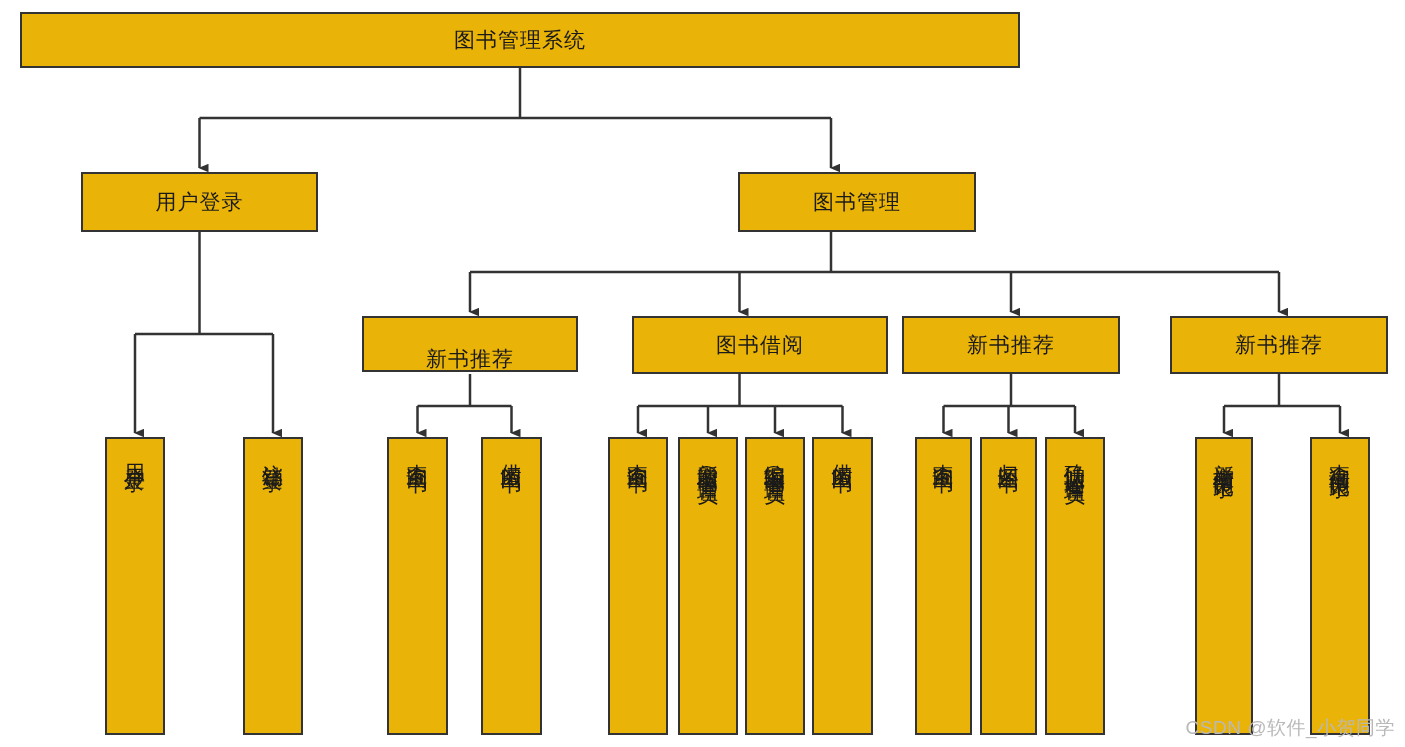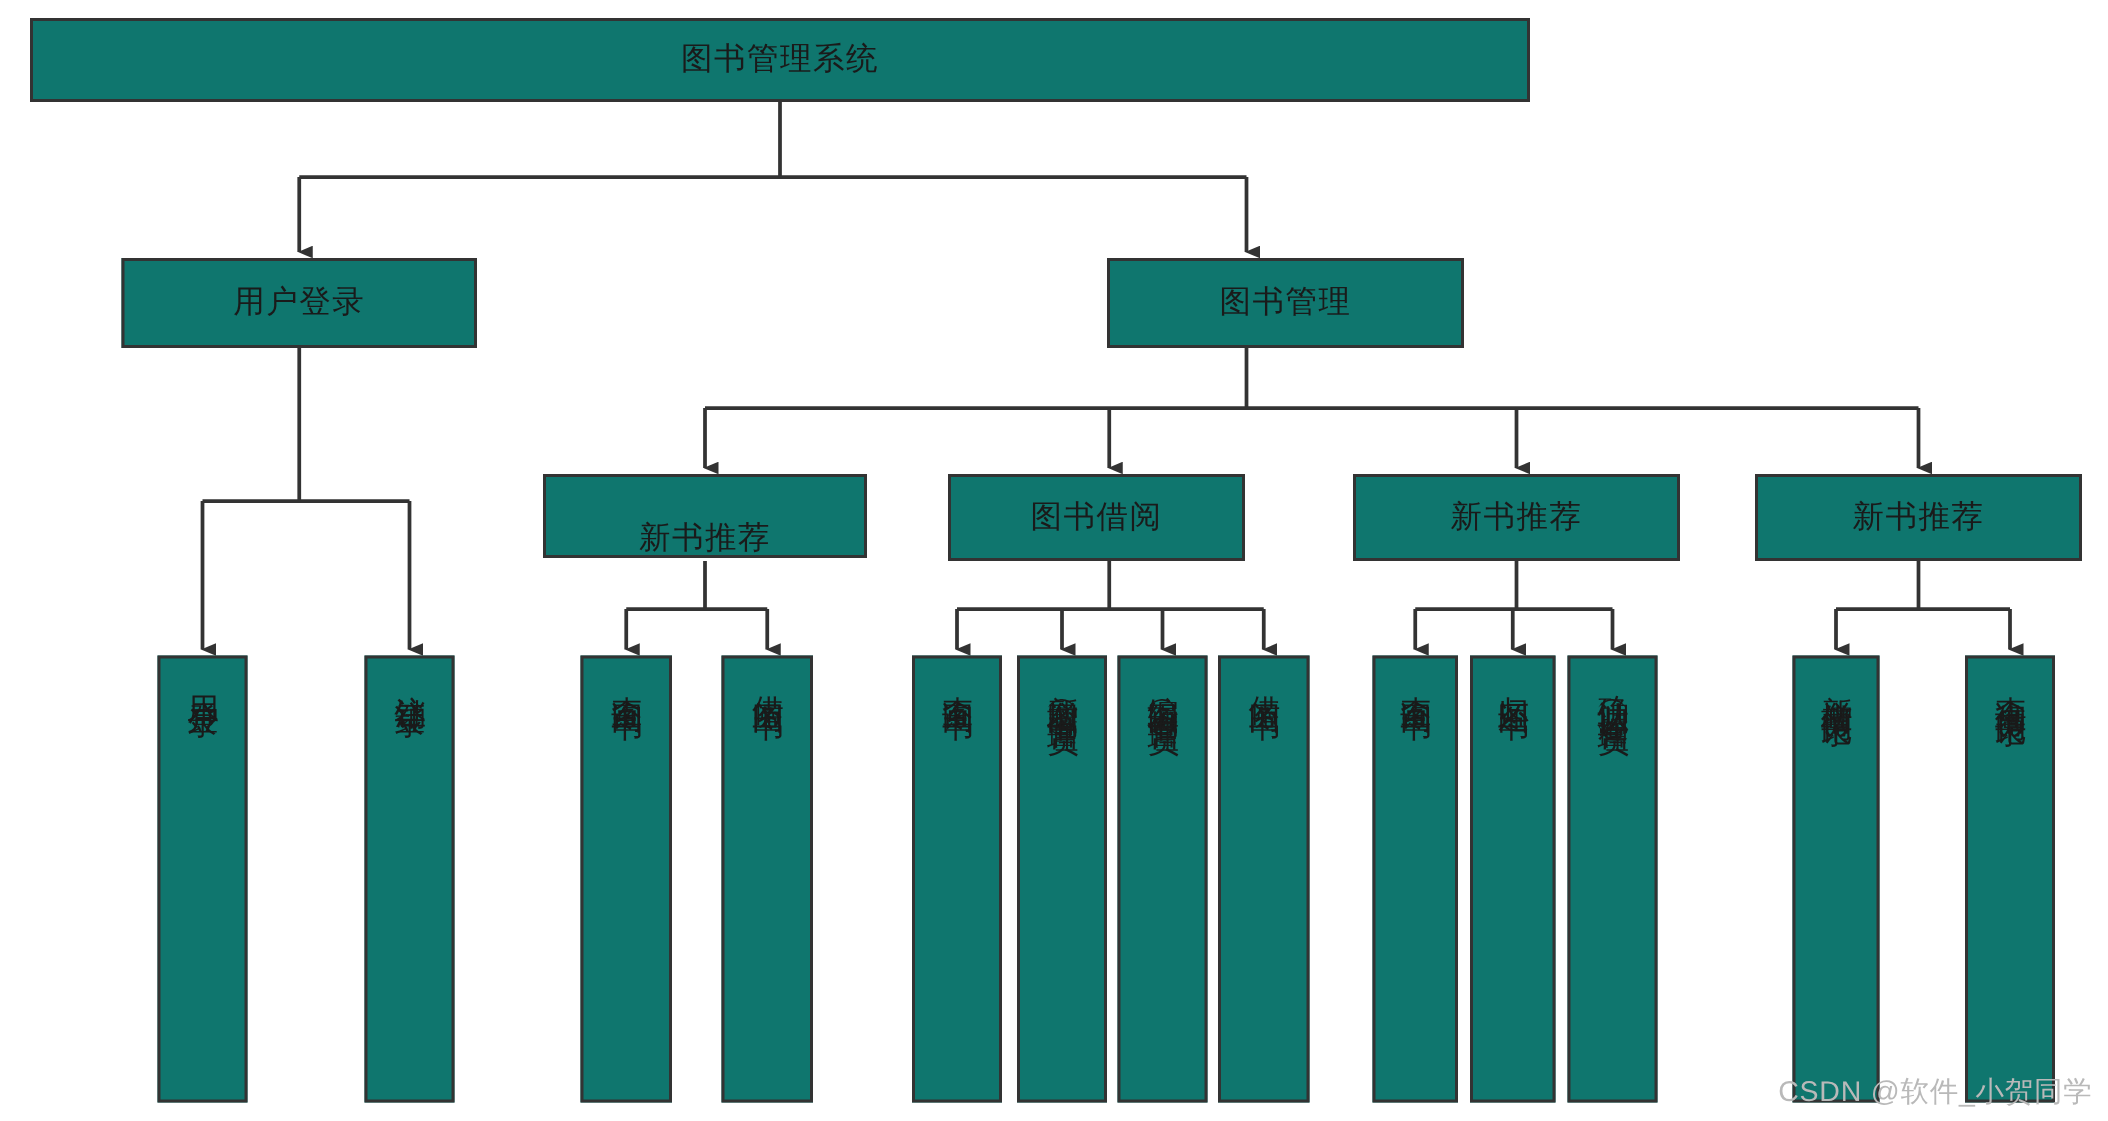--- a/index.html
+++ b/index.html
@@ -22,21 +22,21 @@
   svg#connectors {
     position: absolute;
     left: 0;
     top: 0;
     width: 1405px;
     height: 747px;
   }
   .node {
     position: absolute;
     box-sizing: border-box;
-    background: #0f766e;
+    background: #eab308;
     border: 2.5px solid #333333;
     display: flex;
     align-items: center;
     justify-content: center;
     z-index: 2;
   }
   .node-label {
     color: #1a1a1a;
     font-size: 21px;
     letter-spacing: 1px;
@@ -133,21 +133,21 @@
   <div class="node" style="left:81px; top:172px; width:237px; height:60px;">
     <span class="node-label">用户登录</span>
   </div>
   <div class="node" style="left:712px; top:172px; width:238px; height:60px;margin-left:26px;">
     <span class="node-label">图书管理</span>
   </div>
 
   <div class="node" style="left:362px; top:316px; width:216px; height:56px;align-items:flex-end;">
     <span class="node-label">新书推荐</span>
   </div>
-  <div class="node" style="left:632px; top:316px; width:198px; height:58px;">
+  <div class="node" style="left:632px; top:316px; width:256px; height:58px;">
     <span class="node-label">图书借阅</span>
   </div>
   <div class="node" style="left:902px; top:316px; width:218px; height:58px;">
     <span class="node-label">新书推荐</span>
   </div>
   <div class="node" style="left:1170px; top:316px; width:218px; height:58px;">
     <span class="node-label">新书推荐</span>
   </div>
 
   <div class="node leaf" style="left:105px; top:437px; width:60px; height:298px;">

